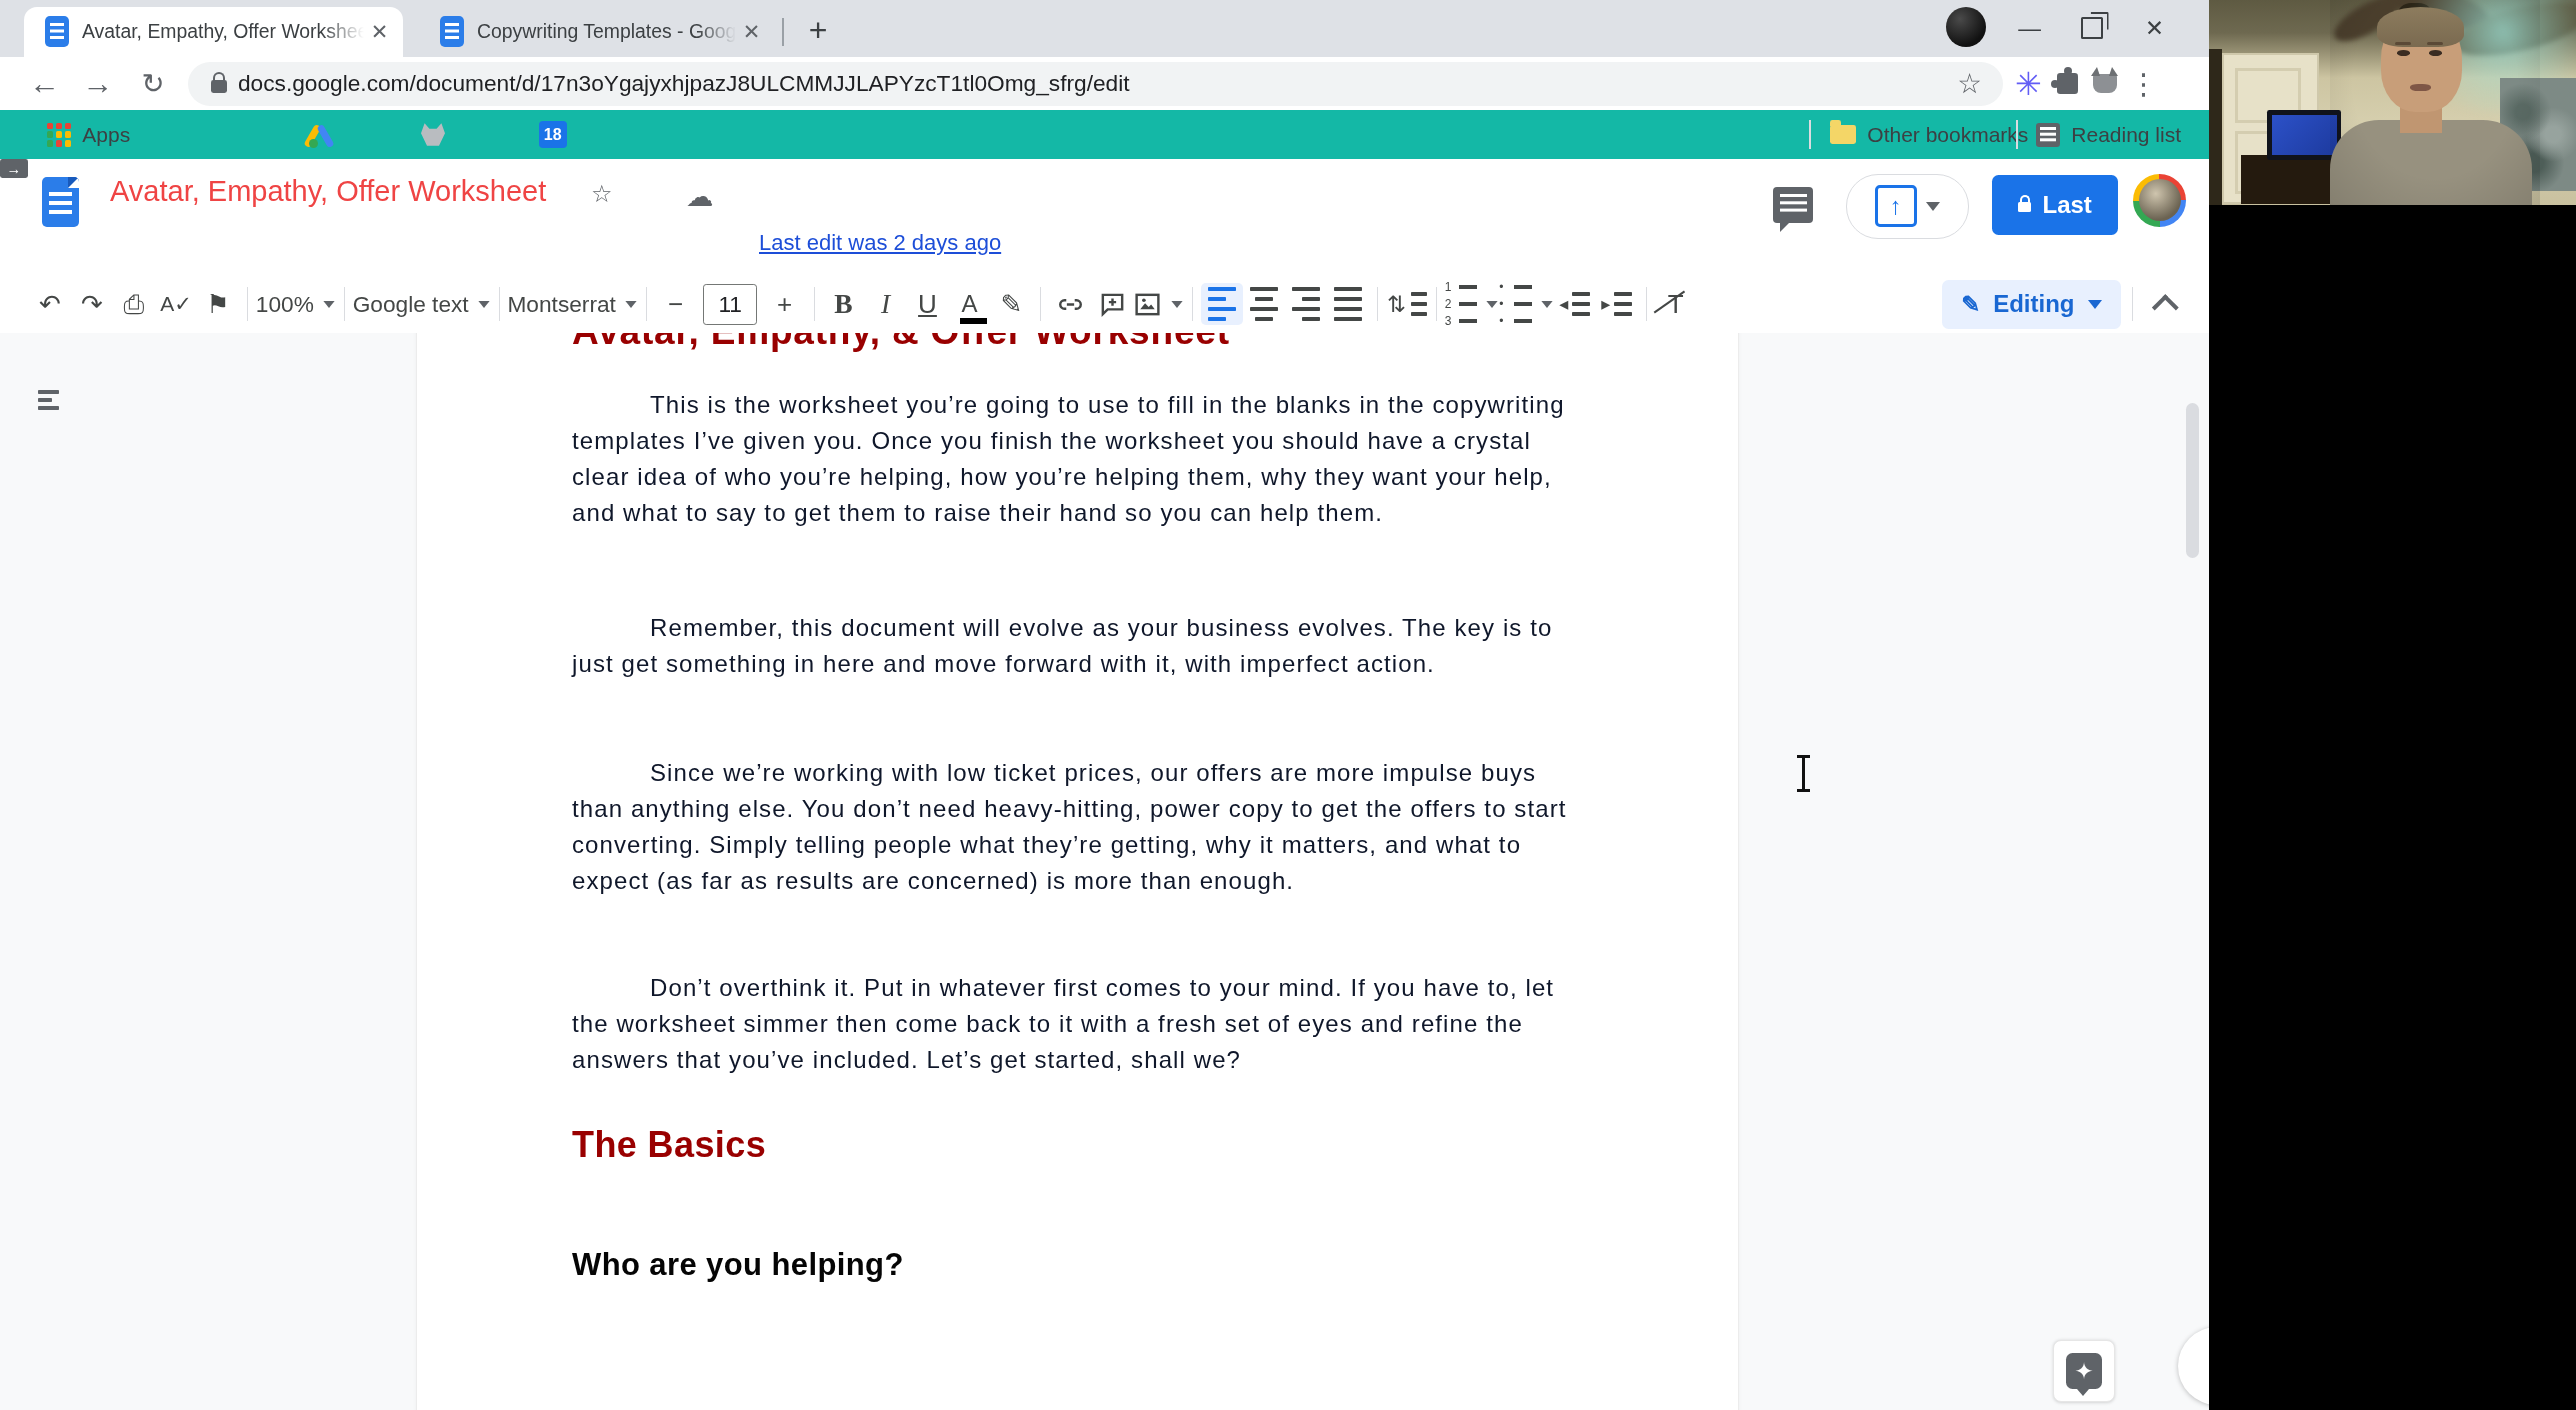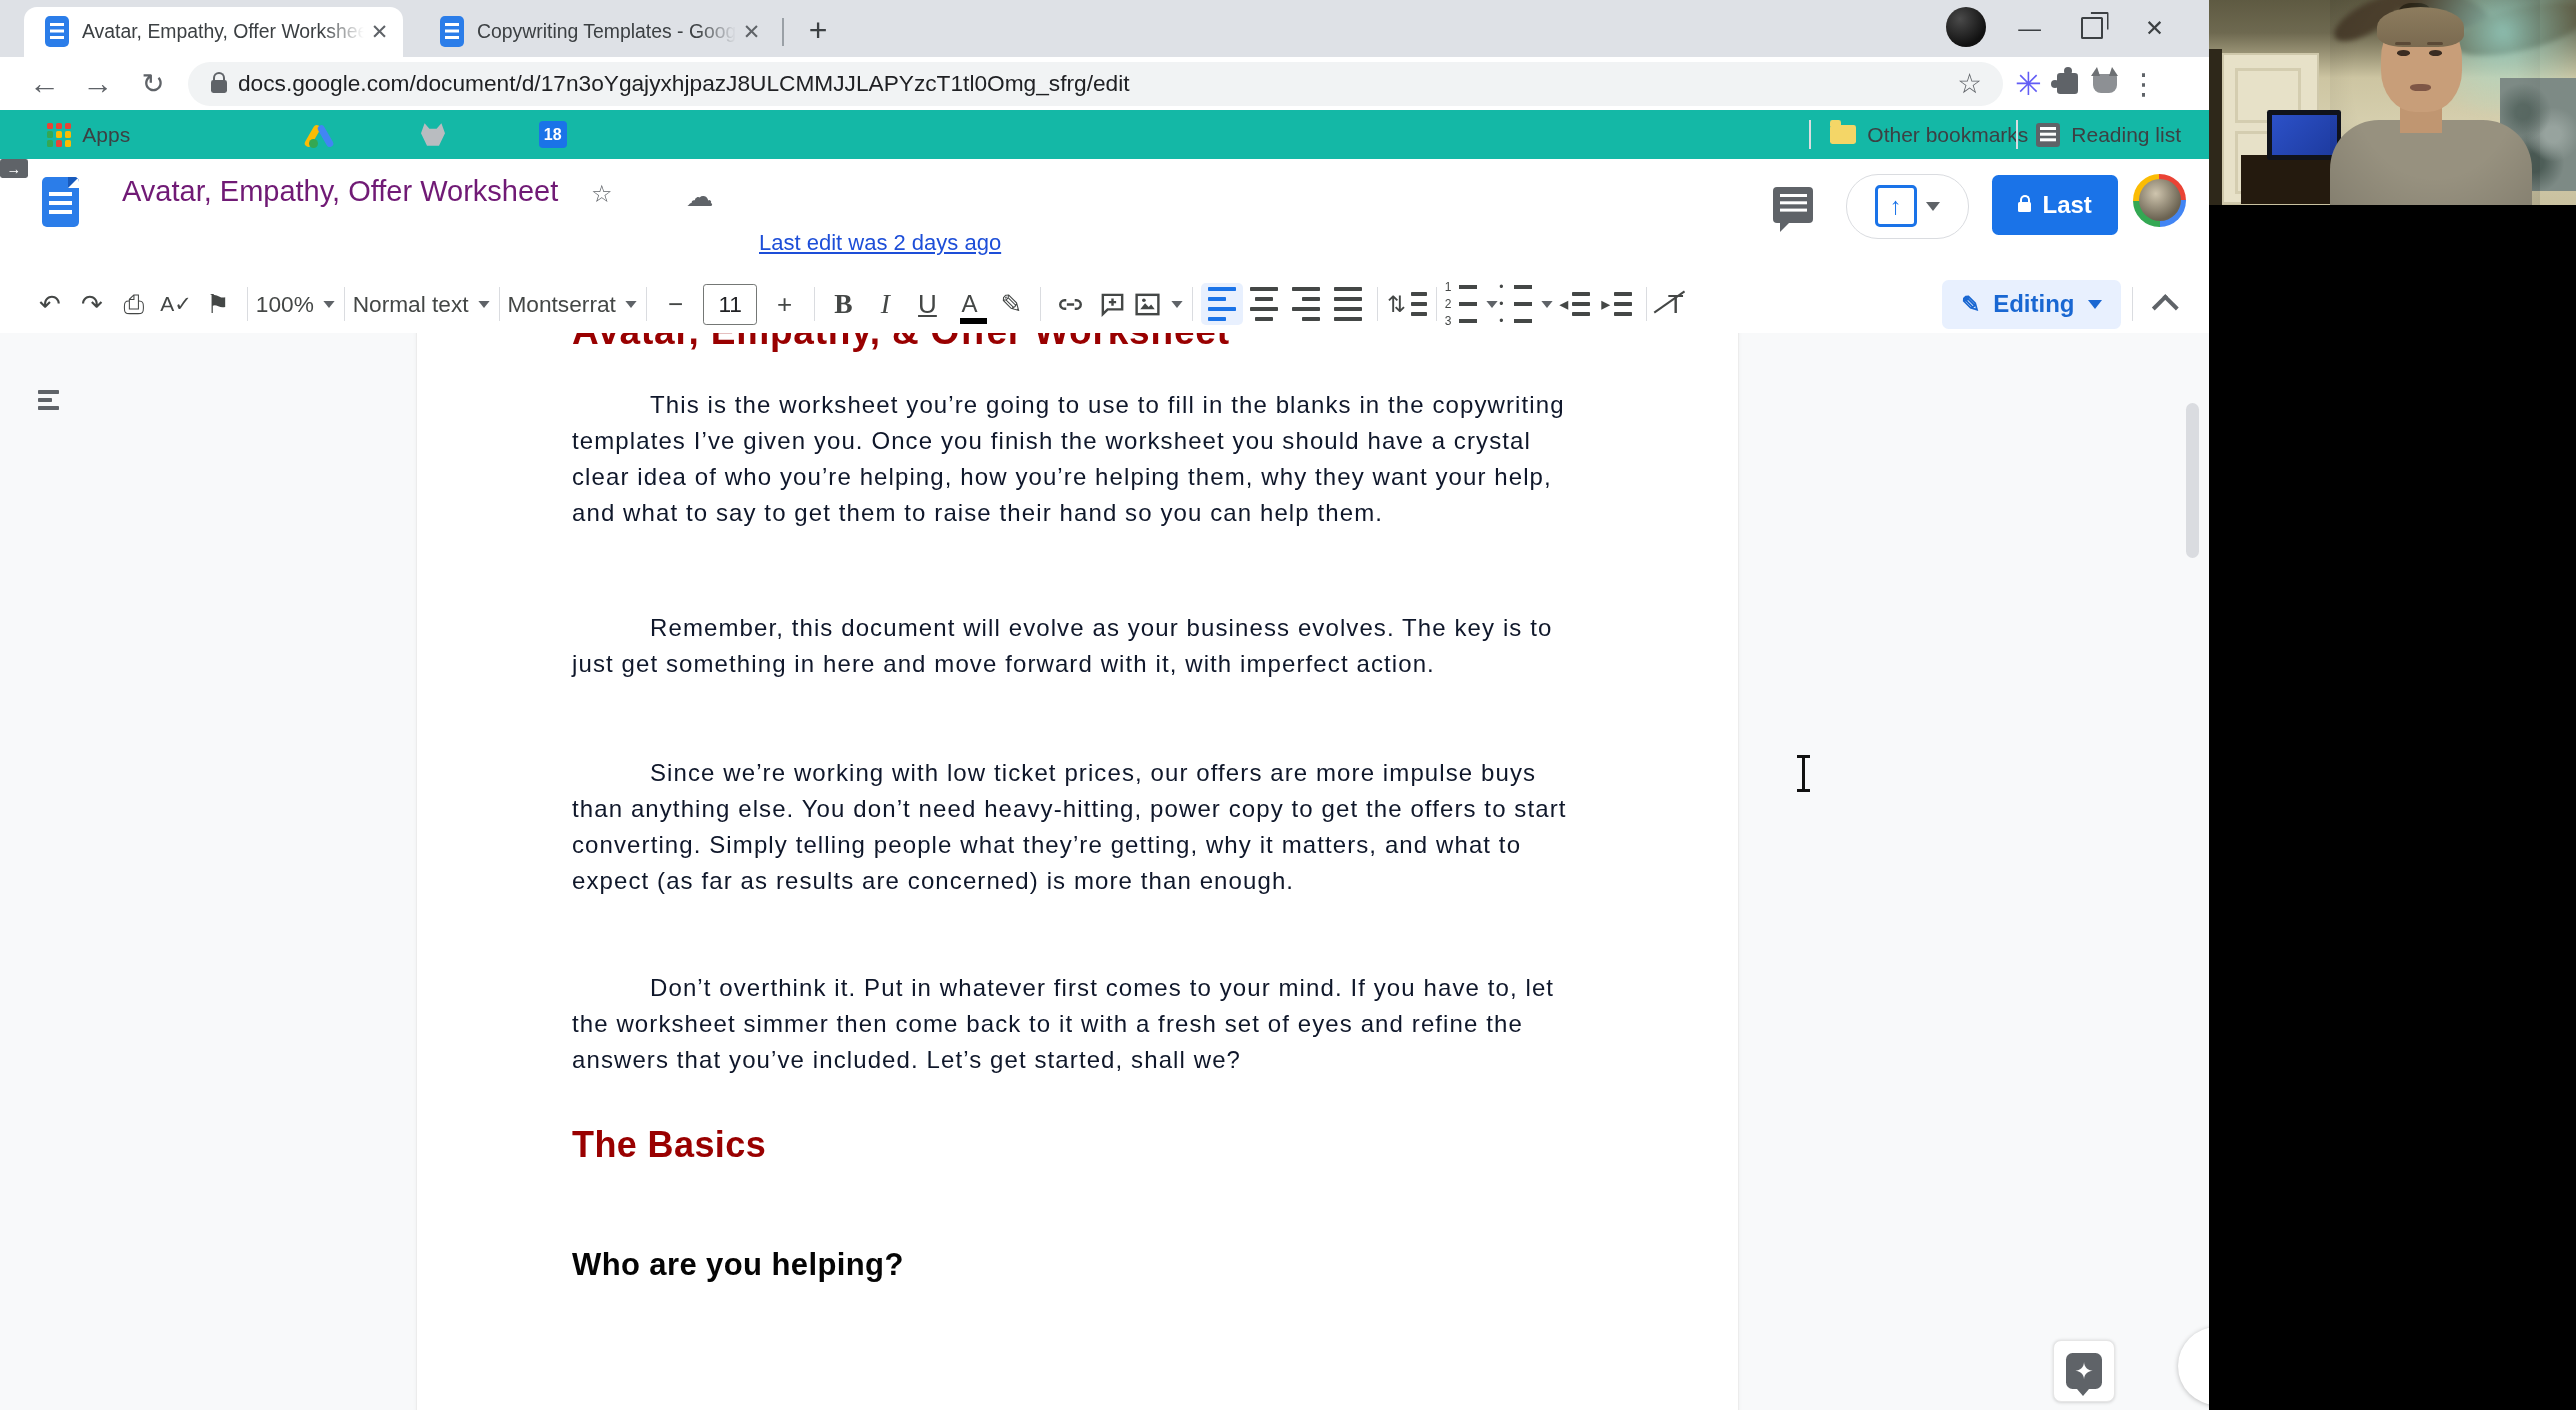--- a/index.html
+++ b/index.html
@@ -70,21 +70,21 @@
   .folder{width:26px;height:19.4px;background:#f4d667;border-radius:2.4px;position:relative;}
   .folder::before{content:"";position:absolute;left:0;top:-4.9px;width:11.3px;height:6.5px;background:#f4d667;border-radius:2.4px 2.4px 0 0;}
   .rlicon{width:24px;height:24px;background:#5f6368;border-radius:3.2px;position:relative;}
   .rlicon::before{content:"";position:absolute;left:4px;top:4.9px;width:16px;height:2.4px;background:#fff;box-shadow:0 5.7px 0 #fff,0 11.3px 0 #fff;}
 
   
   .dhead{position:absolute;left:0;top:159px;width:2209px;height:116px;background:#fff;}
   .docslogo{position:absolute;left:42px;top:18px;width:37px;height:50px;background:#2b7de9;border-radius:4.9px;}
   .docslogo::before{content:"";position:absolute;left:7.3px;top:14.6px;width:22.7px;height:4px;background:#fff;box-shadow:0 9px 0 #fff,0 18px 0 #fff;}
   .docslogo::after{content:"";position:absolute;right:0;top:0;border-top:11.3px solid #185abc;border-right:11.3px solid #fff;border-radius:0 4.9px 0 0;}
-  .dtitle{position:absolute;left:122px;top:16px;font-size:29px;color:#701a75;white-space:nowrap;}
+  .dtitle{position:absolute;left:110px;top:16px;font-size:29px;color:#ef4444;white-space:nowrap;}
   .dticon{position:absolute;top:21px;font-size:24px;color:#5f6368;}
   .dt-star{left:591px;}
   .dt-folder{left:638px;top:27.5px;width:27.5px;height:19.4px;background:#5f6368;border-radius:2.4px;color:#fff;font-size:14.6px;
     display:flex;align-items:center;justify-content:center;}
   .dt-cloud{left:686px;font-size:27.5px;}
   .menurow{position:absolute;left:115px;top:65px;height:36px;display:flex;gap:36px;font-size:23.5px;color:#202124;align-items:center;}
   .lastedit{position:absolute;left:759px;top:71px;font-size:22px;color:#1d4ed8;text-decoration:underline;white-space:nowrap;}
   .hd-comment{position:absolute;left:1773px;top:27.5px;width:40px;height:36px;background:#5f6368;border-radius:4px;position:absolute;}
   .hd-comment::before{content:"";position:absolute;left:6.5px;top:7.3px;width:27.5px;height:3.2px;background:#fff;box-shadow:0 7.3px 0 #fff,0 14.6px 0 #fff;}
   .hd-comment::after{content:"";position:absolute;left:6.5px;bottom:-9.7px;border-left:11.3px solid #5f6368;border-bottom:11.3px solid transparent;}
@@ -304,21 +304,21 @@
       <div class="tb">⎙</div>
       <div class="tb" style="font-size:21px;">A✓</div>
       <div class="tb">⚑</div>
       <div class="tbsep"></div>
       <div class="tb">
           <span class="tbtext">100%</span>
           <span class="caret"></span>
         </div>
       <div class="tbsep"></div>
       <div class="tb">
-          <span class="tbtext">Normal text</span>
+          <span class="tbtext">Google text</span>
           <span class="caret"></span>
         </div>
       <div class="tbsep"></div>
       <div class="tb">
           <span class="tbtext">Montserrat</span>
           <span class="caret"></span>
         </div>
       <div class="tbsep"></div>
       <div class="tb">−</div>
       <div class="fsbox">11</div>

